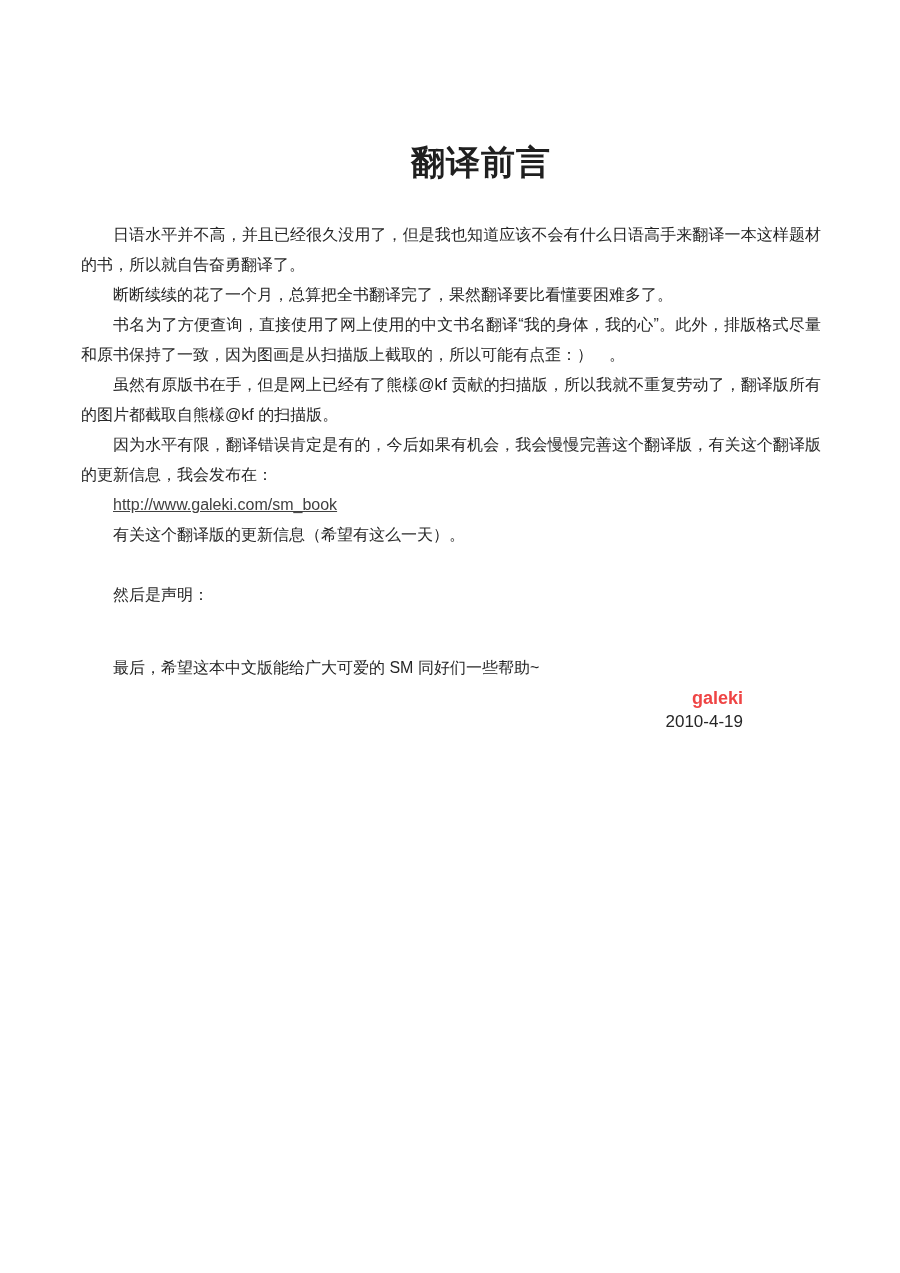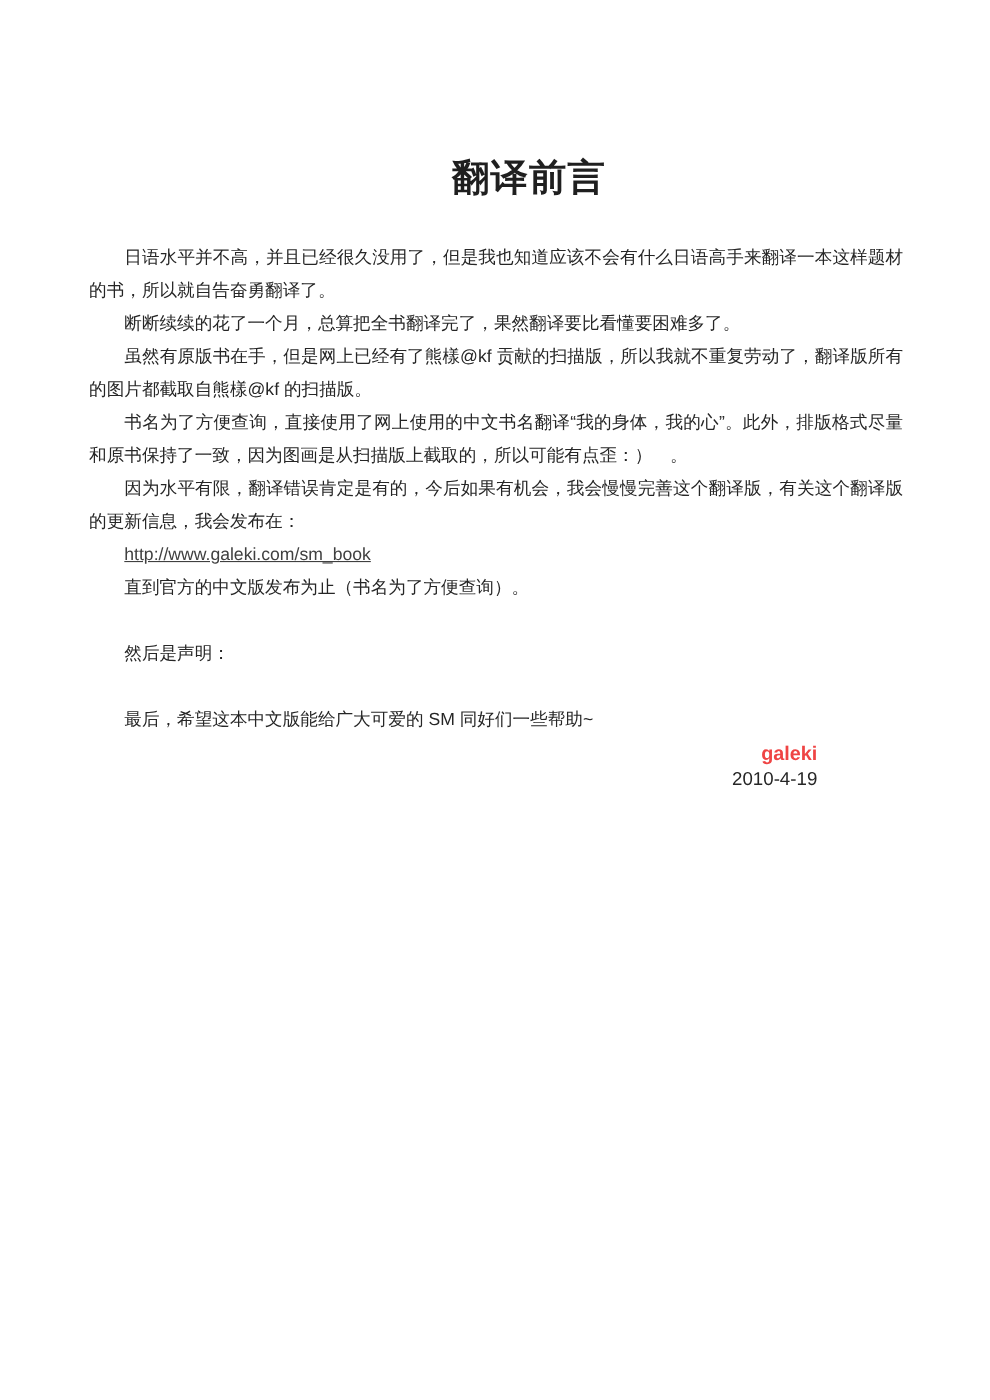--- a/index.html
+++ b/index.html
@@ -37,21 +37,21 @@
     margin: 0;
     font-size: 16px;
     line-height: 30px;
     text-align: justify;
     text-indent: 2em;
     color: #262626;
   }
   p.first-para { margin-top: 36px; }
   p.link-line { text-indent: 2em; }
   p.declare-start { margin-top: 30px; }
-  p.closing-para { margin-top: 30px; }
+  p.closing-para { margin-top: 43px; }
   a.doc-link {
     color: #404040;
     text-decoration: underline;
     cursor: pointer;
     margin-top: 40px;
   }
   .signature-block {
     margin-top: 3px;
     padding-right: 78px;
     text-align: right;
@@ -74,29 +74,29 @@
 <div class="page">
 
   <h1 class="doc-title">翻译前言</h1>
 
   <div class="body-col">
 
     <p class="first-para">日语水平并不高，并且已经很久没用了，但是我也知道应该不会有什么日语高手来翻译一本这样题材的书，所以就自告奋勇翻译了。</p>
 
     <p>断断续续的花了一个月，总算把全书翻译完了，果然翻译要比看懂要困难多了。</p>
 
+    <p>书名为了方便查询，直接使用了网上使用的中文书名翻译“我的身体，我的心”。此外，排版格式尽量和原书保持了一致，因为图画是从扫描版上截取的，所以可能有点歪：）　。</p>
+
     <p>虽然有原版书在手，但是网上已经有了熊樣@kf 贡献的扫描版，所以我就不重复劳动了，翻译版所有的图片都截取自熊樣@kf 的扫描版。</p>
-
-    <p>书名为了方便查询，直接使用了网上使用的中文书名翻译“我的身体，我的心”。此外，排版格式尽量和原书保持了一致，因为图画是从扫描版上截取的，所以可能有点歪：）　。</p>
 
     <p>因为水平有限，翻译错误肯定是有的，今后如果有机会，我会慢慢完善这个翻译版，有关这个翻译版的更新信息，我会发布在：</p>
 
     <p class="link-line"><a class="doc-link">http://www.galeki.com/sm_book</a></p>
 
-    <p>直到官方的中文版发布为止（书名为了方便查询）。</p>
+    <p>有关这个翻译版的更新信息（希望有这么一天）。</p>
 
     <p class="declare-start">然后是声明：</p>
 
 
     <p class="closing-para">最后，希望这本中文版能给广大可爱的 SM 同好们一些帮助~</p>
 
     <div class="signature-block">
       <div class="sig-name">galeki</div>
       <div class="sig-date">2010-4-19</div>
     </div>

